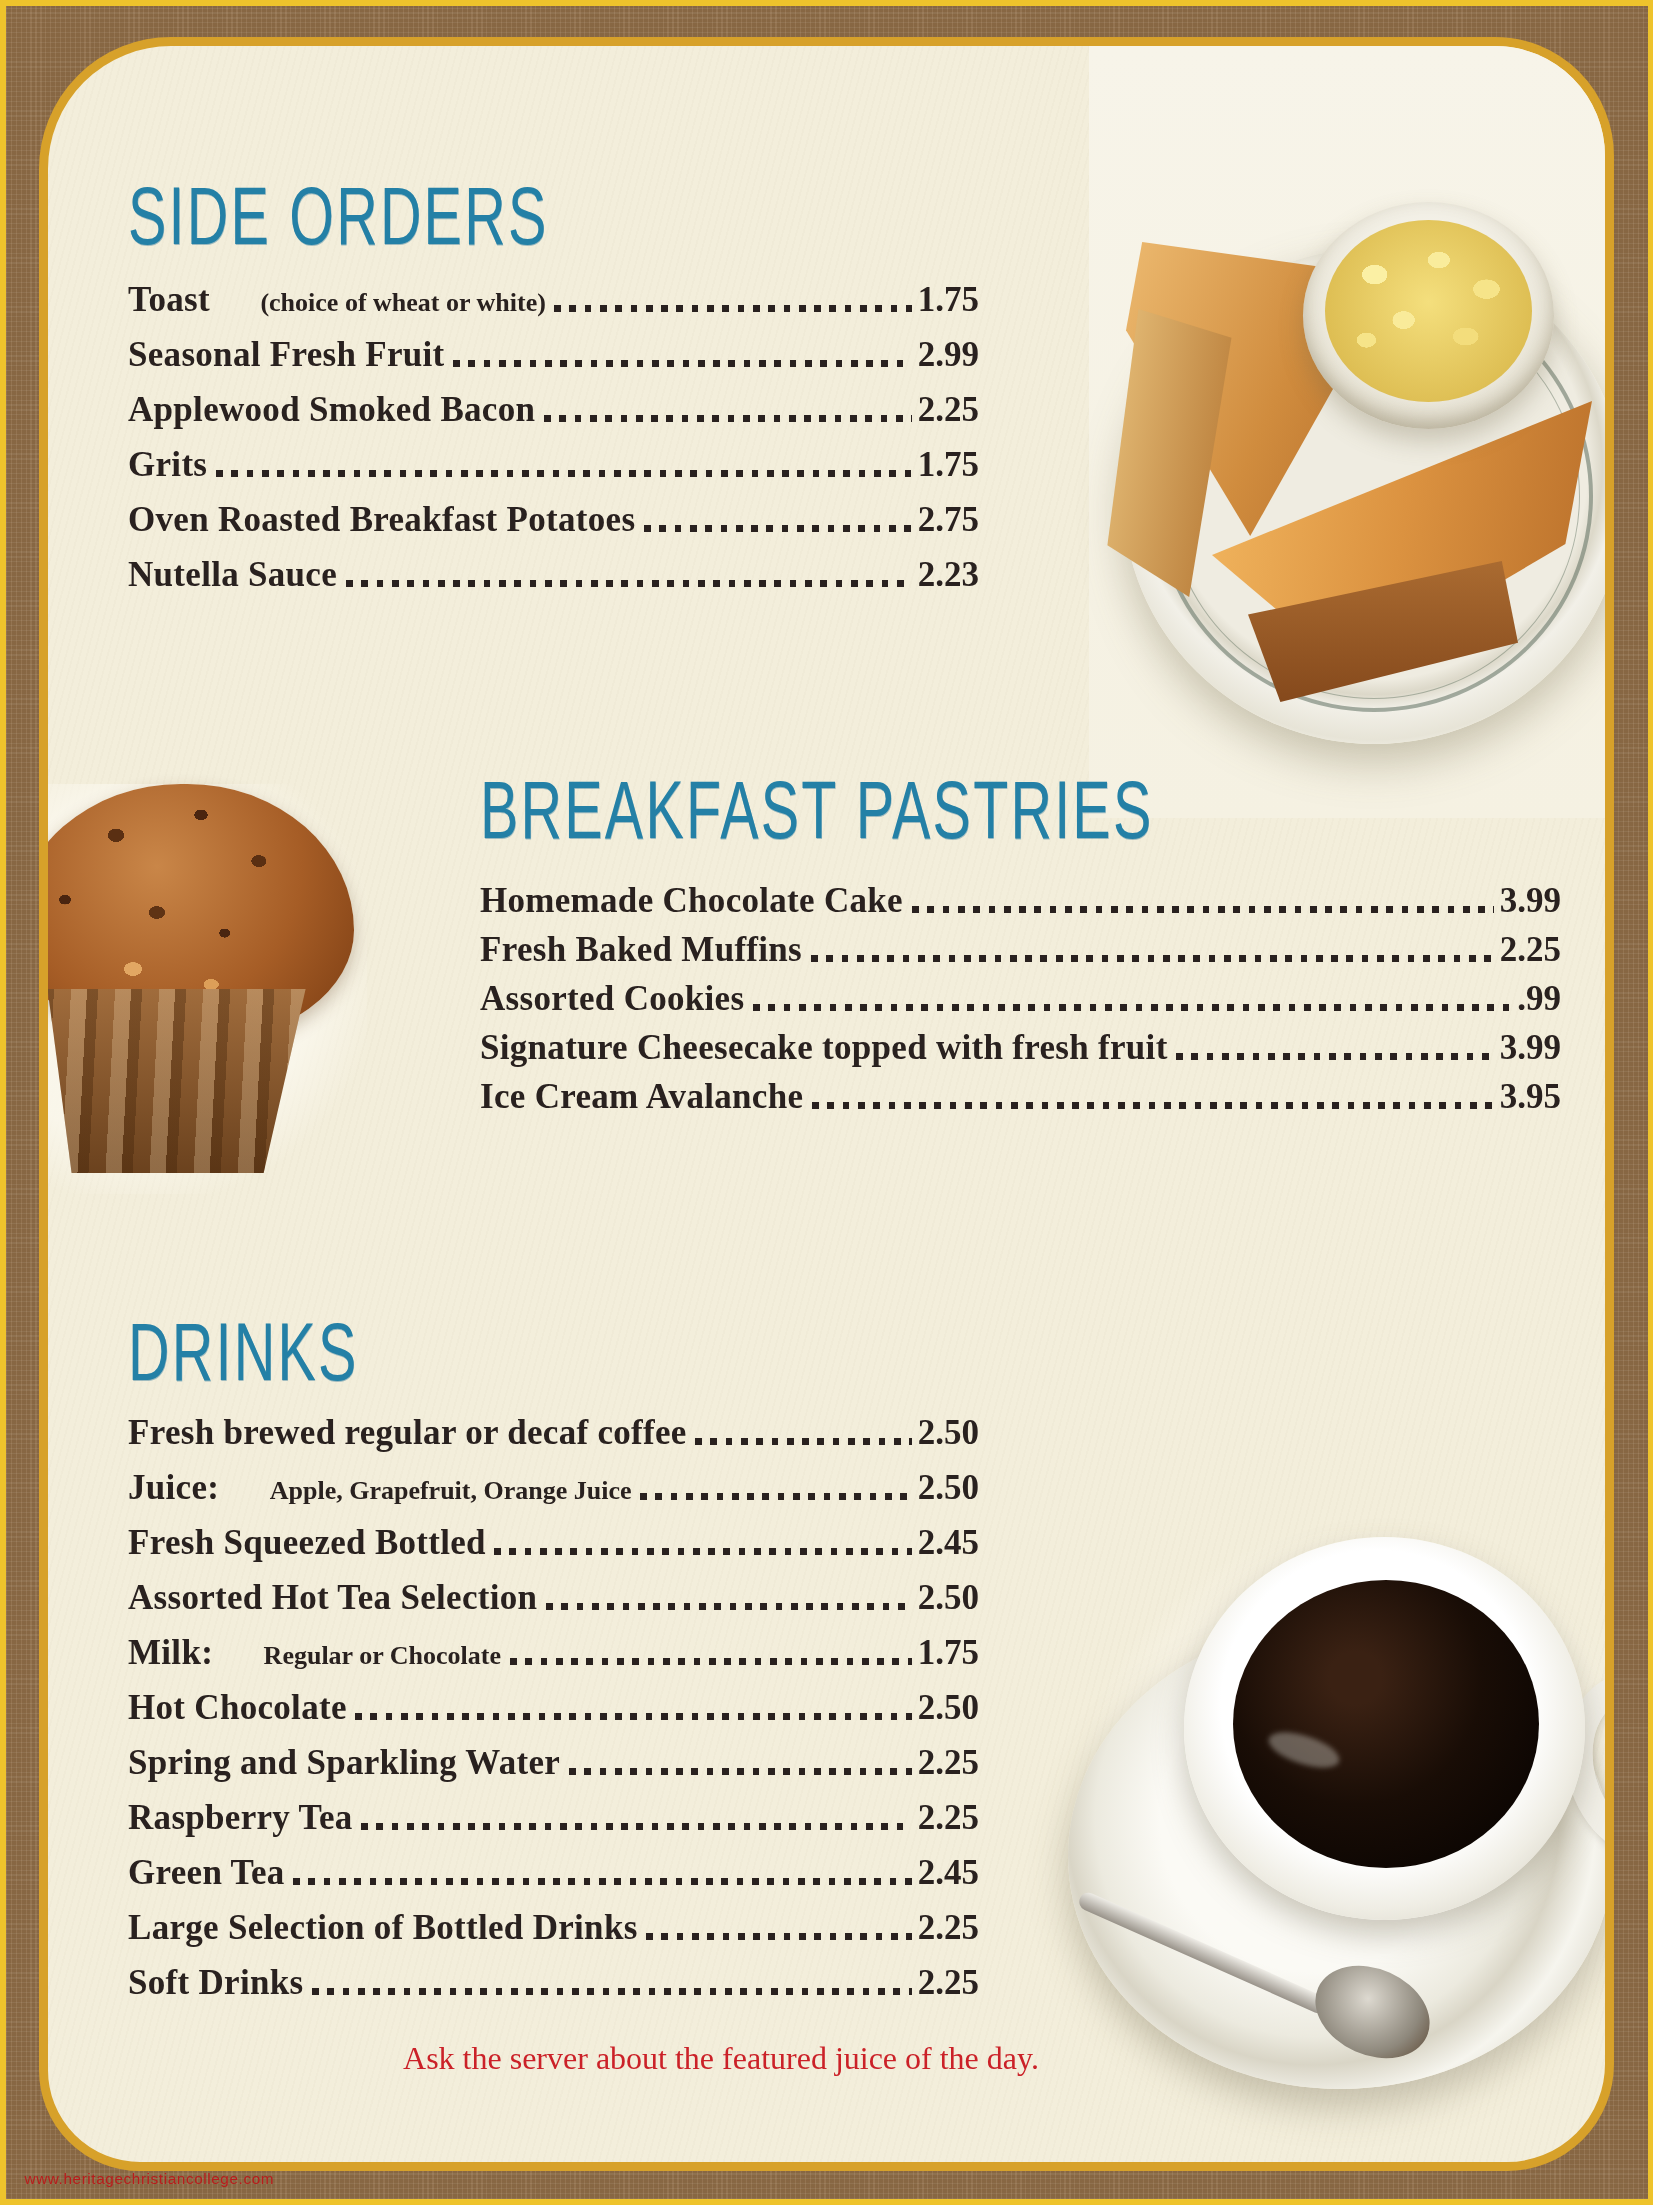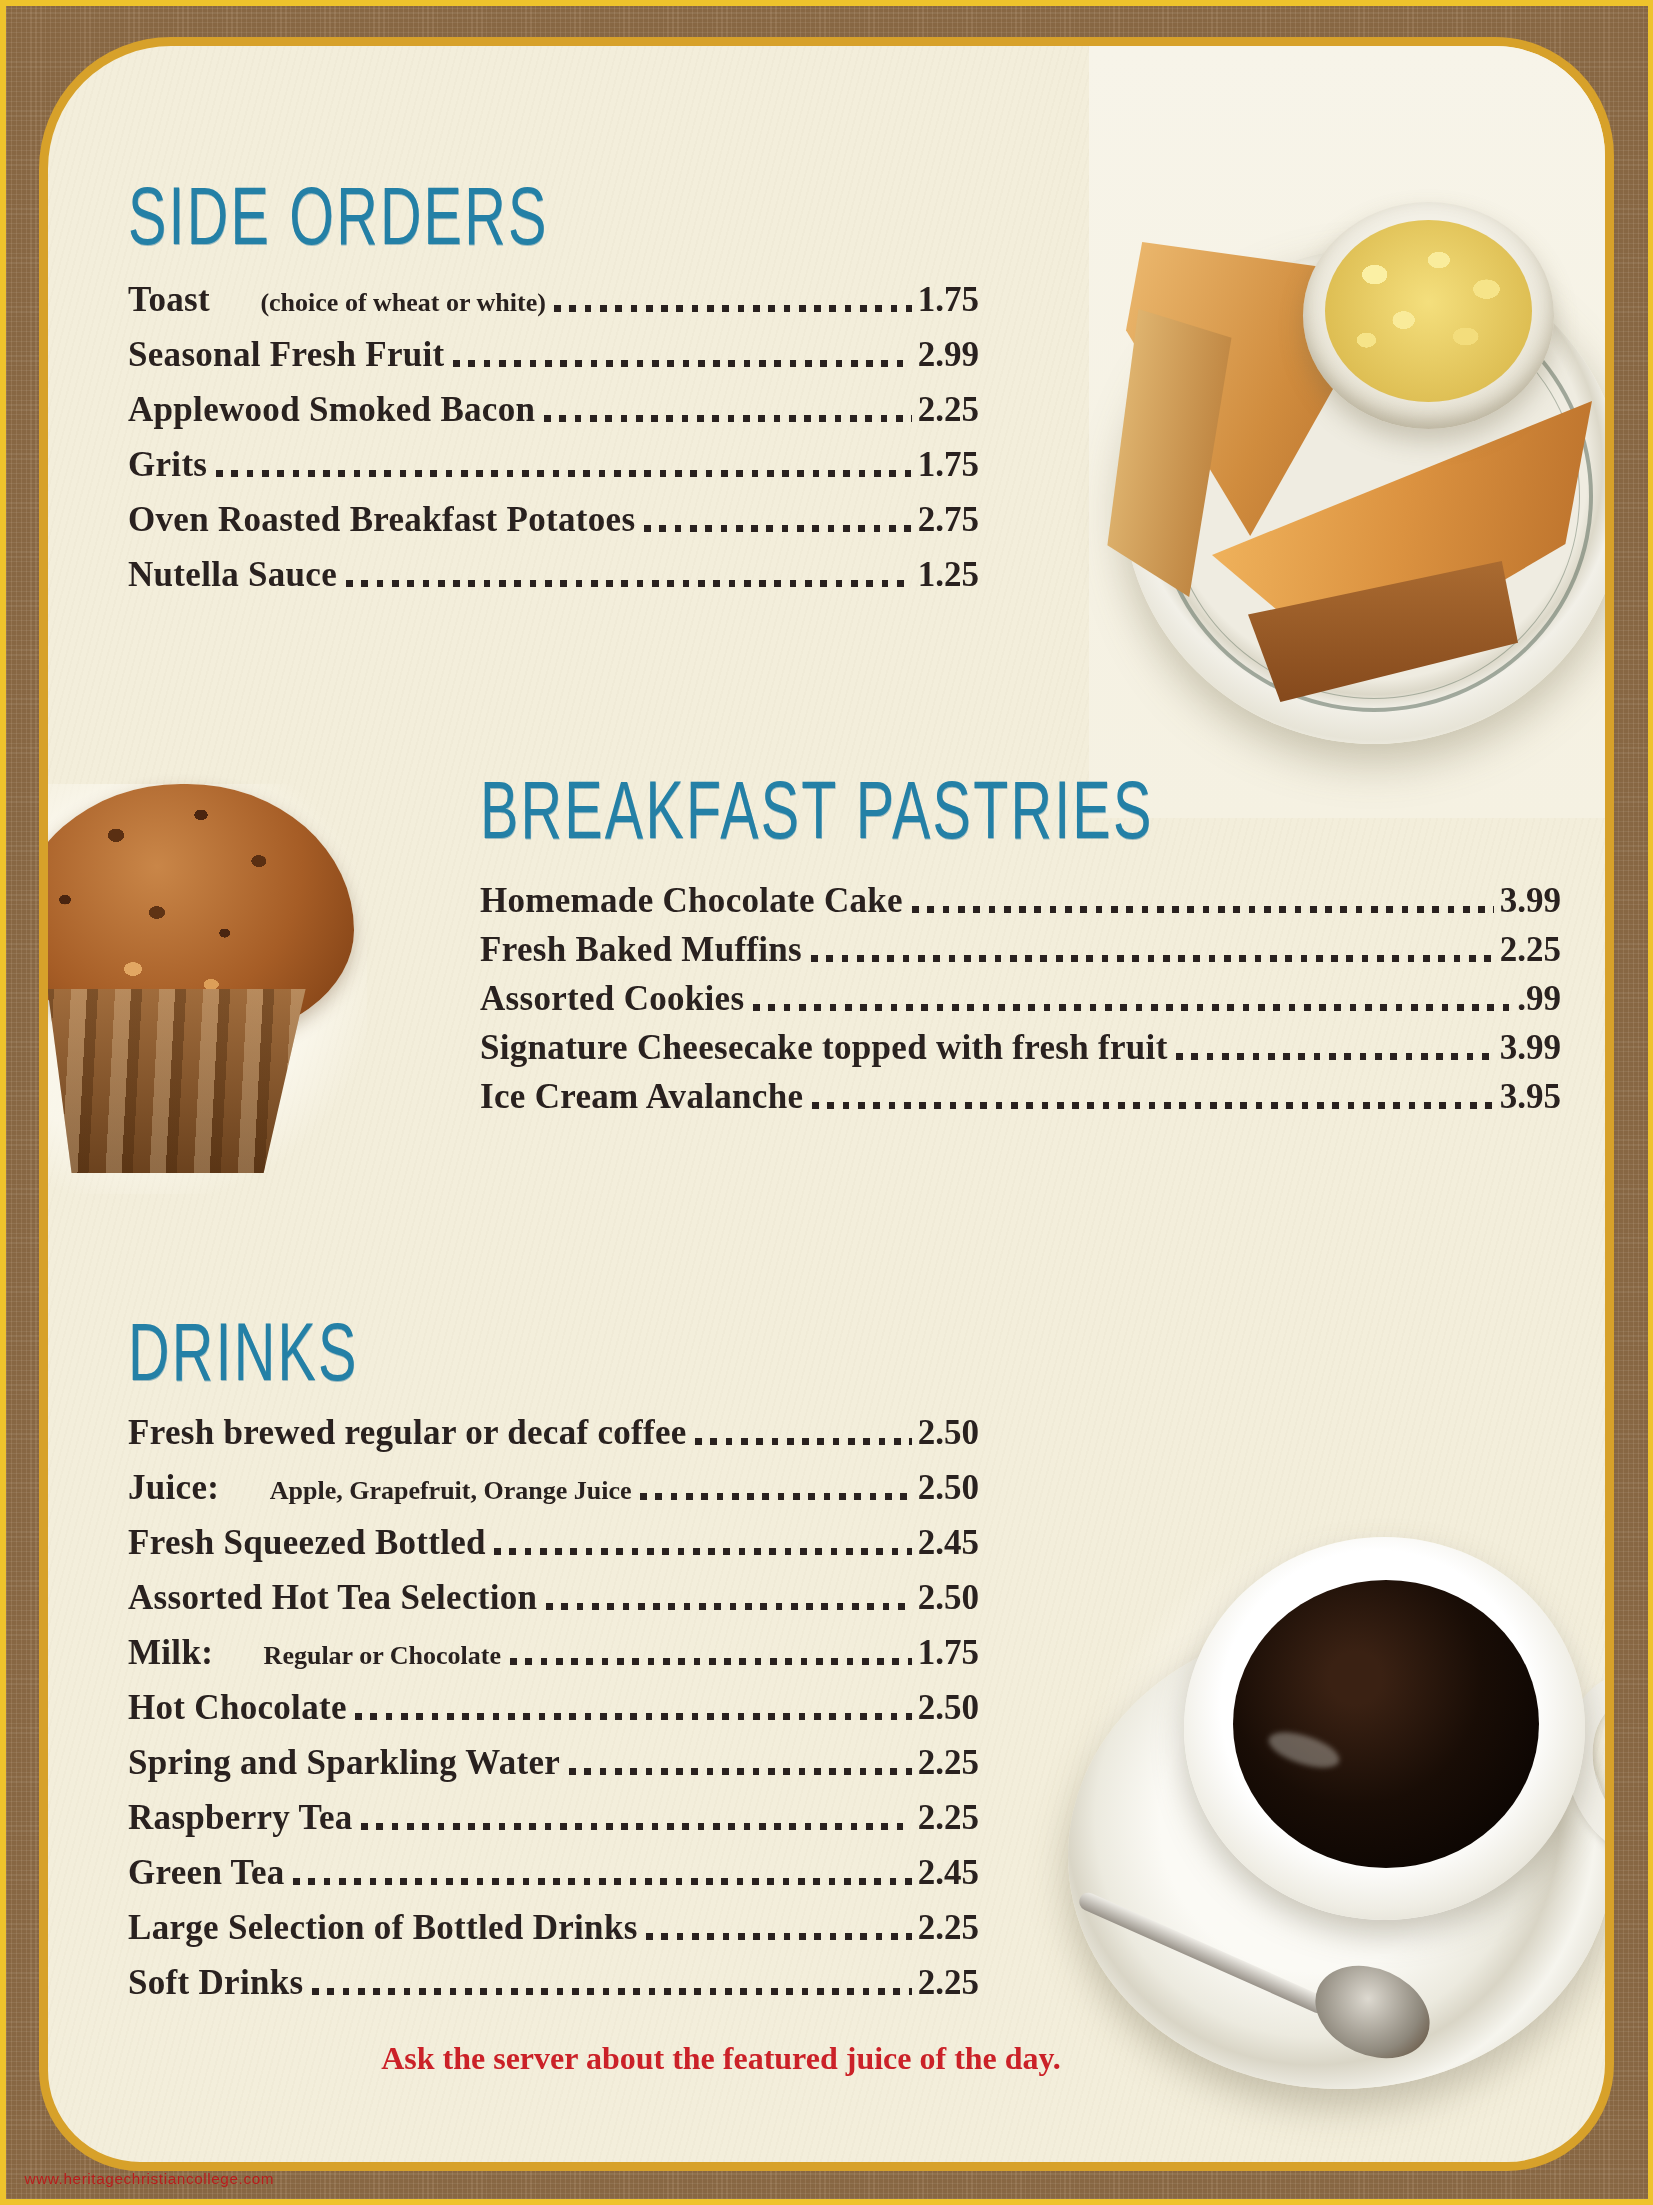--- a/index.html
+++ b/index.html
@@ -51,21 +51,21 @@
   .leader{
     flex:1 1 auto;height:7.4px;margin:0 6.1px 4.9px 8.6px;
     background:repeating-linear-gradient(90deg,#29211f 0 6.7px,rgba(0,0,0,0) 6.7px 15.3px);
   }
   .item-price{font-weight:700;font-size:35px;line-height:1;color:#29211f;white-space:nowrap;}
   .soft-note{
     font-weight:700;font-size:27.6px;color:#29211f;margin-top:8.6px;white-space:nowrap;
   }
   .footer-note{
     position:absolute;left:80px;width:1186px;top:1994px;z-index:4;
-    text-align:center;font-weight:700;font-size:32px;color:#cb2128;
+    text-align:center;font-weight:400;font-size:32px;color:#cb2128;
   }
   .watermark{
     position:absolute;left:24.5px;top:2170px;z-index:6;
     font-family:"Liberation Sans", sans-serif;
     font-size:15.3px;color:#b91c1c;letter-spacing:0.6px;
   }
   
   .photo{position:absolute;z-index:1;}
   
   .photo-toast{left:1041px;top:0px;width:524px;height:772px;
@@ -199,21 +199,21 @@
         <span class="item-price">1.75</span>
       </div>
       <div class="menu-row">
         <span class="item-name">Oven Roasted Breakfast Potatoes</span>
         <span class="leader"></span>
         <span class="item-price">2.75</span>
       </div>
       <div class="menu-row">
         <span class="item-name">Nutella Sauce</span>
         <span class="leader"></span>
-        <span class="item-price">1.25</span>
+        <span class="item-price">2.23</span>
       </div>
     </div>
 
   <div class="section-title" style="left:432px;top:724px;">BREAKFAST PASTRIES</div>
   <div class="menu-list pastries" style="left:432px;top:836px;width:1081px;">
       <div class="menu-row">
         <span class="item-name">Homemade Chocolate Cake</span>
         <span class="leader"></span>
         <span class="item-price">3.99</span>
       </div>

